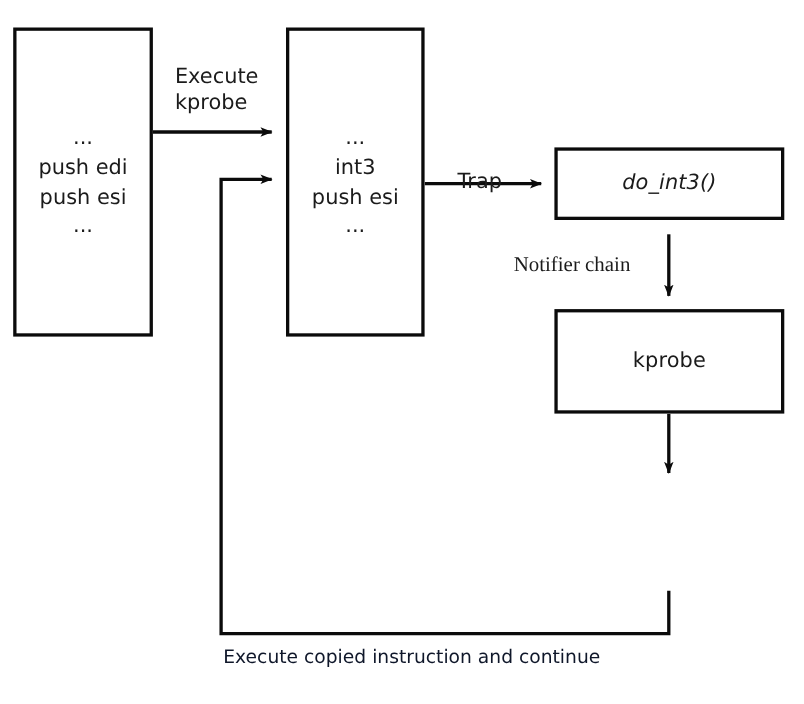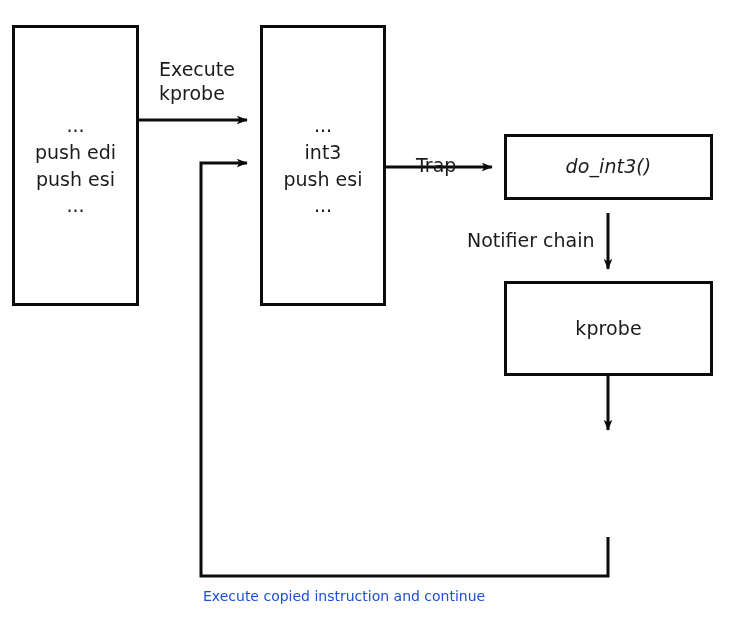--- a/index.html
+++ b/index.html
@@ -52,22 +52,22 @@
   .edge-label {
     position: absolute;
     font-size: 19px;
     color: #1b1b1b;
     line-height: 1.25;
     white-space: pre-line;
     color: #1b1b1b;
   }
   .caption {
     position: absolute;
-    font-size: 14px;
-    color: #1d4ed8;
+    font-size: 17px;
+    color: #0f172a;
     white-space: nowrap;
   }
 </style>
 </head>
 <body>
 
 <div id="diagram-root">
 
   <svg id="diagram-svg" viewBox="0 0 731 640" xmlns="http://www.w3.org/2000/svg">
     <defs>
@@ -118,17 +118,17 @@
   <div class="node-box" style="left:504px; top:281px; width:209px; height:95px;">
     <div class="node-label">kprobe</div>
   </div>
 
 
   <div class="edge-label" style="left:159px; top:58px;">Execute
 kprobe</div>
 
   <div class="edge-label" style="left:416px; top:130px;margin-top:24px;">Trap</div>
 
-  <div class="edge-label" style="left:467px; top:229px;">Notifier chain</div>
+  <div class="edge-label" style="left:467px; top:229px;font-family:Liberation Serif, serif;">Notifier chain</div>
 
   <div class="caption" style="left:203px; top:588px;">Execute copied instruction and continue</div>
 
 </div>
 
 </body></html>

